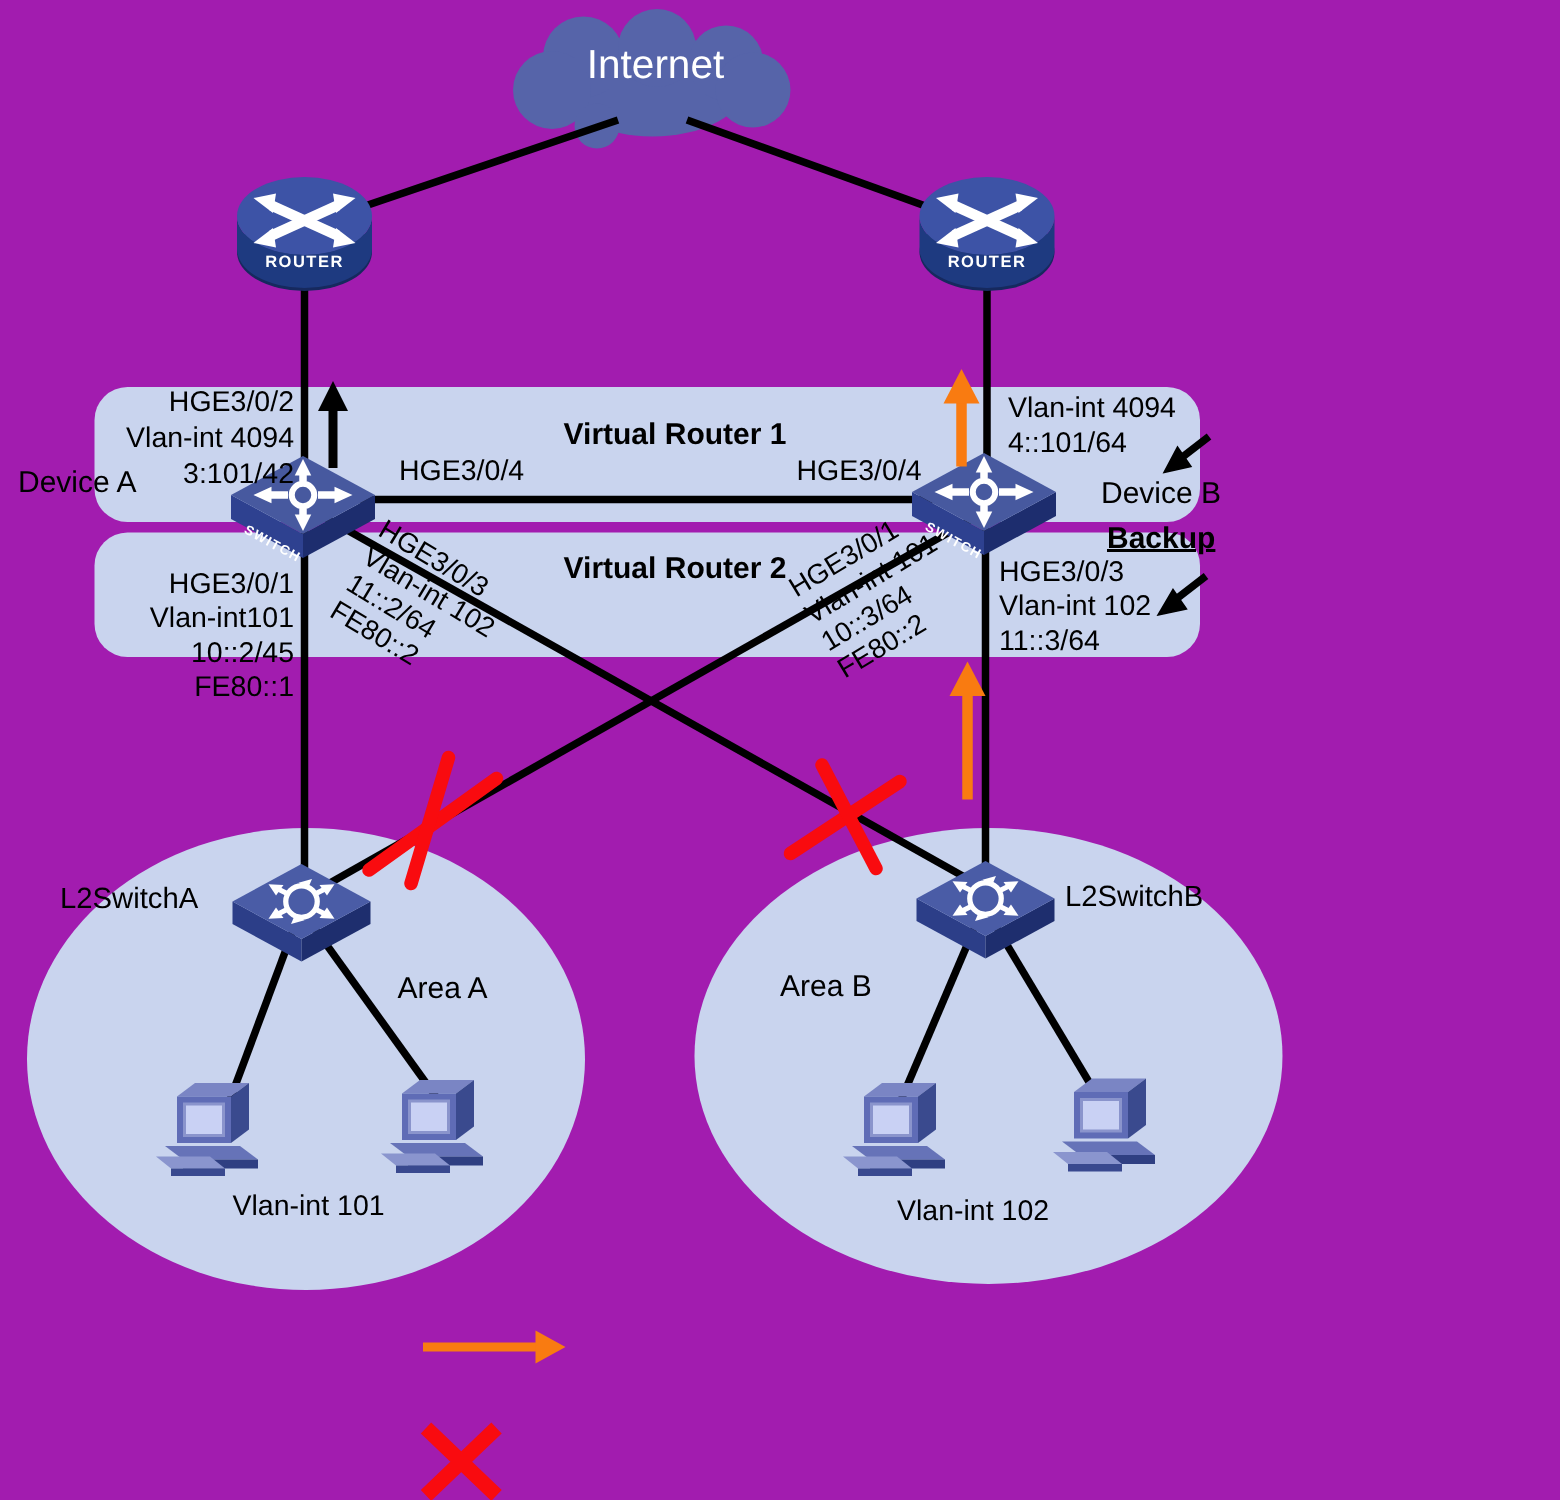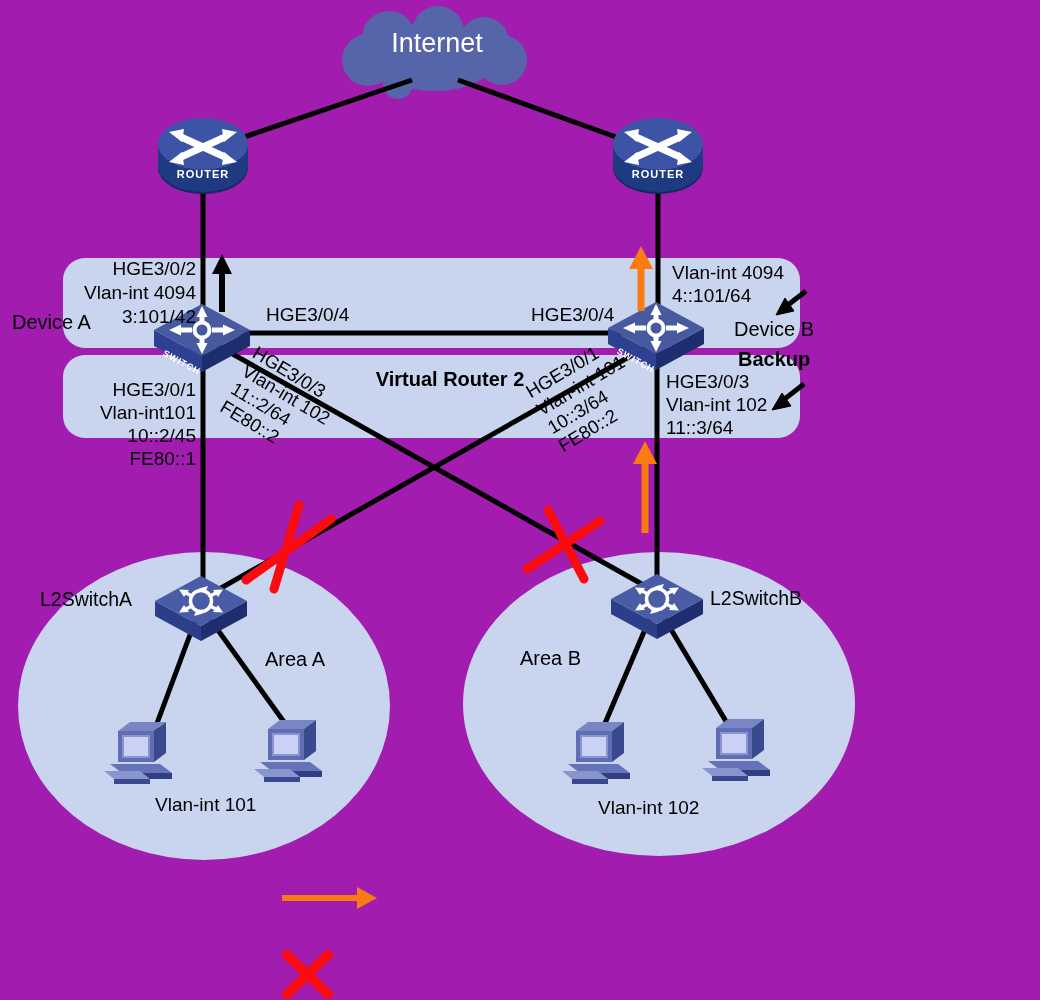--- a/index.html
+++ b/index.html
@@ -183,30 +183,31 @@
 <div class="lbl white ctr" style="left:352px;top:31px;width:170px;font-size:27px;">Internet</div>
 
 <div class="lbl ra" style="left:60px;top:245px;width:136px;">
   <div>HGE3/0/2</div>
   <div>Vlan-int 4094</div>
   <div>3:101/42</div>
 </div>
 
 <div class="lbl" style="left:12px;top:310px;font-size:20px;">Device A</div>
 
+<div class="lbl bold ctr" style="left:340px;top:278px;width:220px;font-size:20px;">Virtual Router 1</div>
 <div class="lbl" style="left:266px;top:303px;">HGE3/0/4</div>
 <div class="lbl" style="left:531px;top:303px;">HGE3/0/4</div>
 
 <div class="lbl" style="left:672px;top:261px;line-height:23px;">
   <div>Vlan-int 4094</div>
   <div>4::101/64</div>
 </div>
 
 <div class="lbl" style="left:734px;top:317px;font-size:20px;">Device B</div>
-<div class="lbl bold" style="left:738px;top:347px;font-size:20px;">Backup</div>
+<div class="lbl bold" style="left:738px;top:347px;font-size:20px;text-decoration:underline;">Backup</div>
 
 <div class="lbl ra" style="left:60px;top:366px;width:136px;line-height:23px;">
   <div>HGE3/0/1</div>
   <div>Vlan-int101</div>
   <div>10::2/45</div>
   <div>FE80::1</div>
 </div>
 
 <div class="lbl bold ctr" style="left:340px;top:367px;width:220px;font-size:20px;">Virtual Router 2</div>
 

